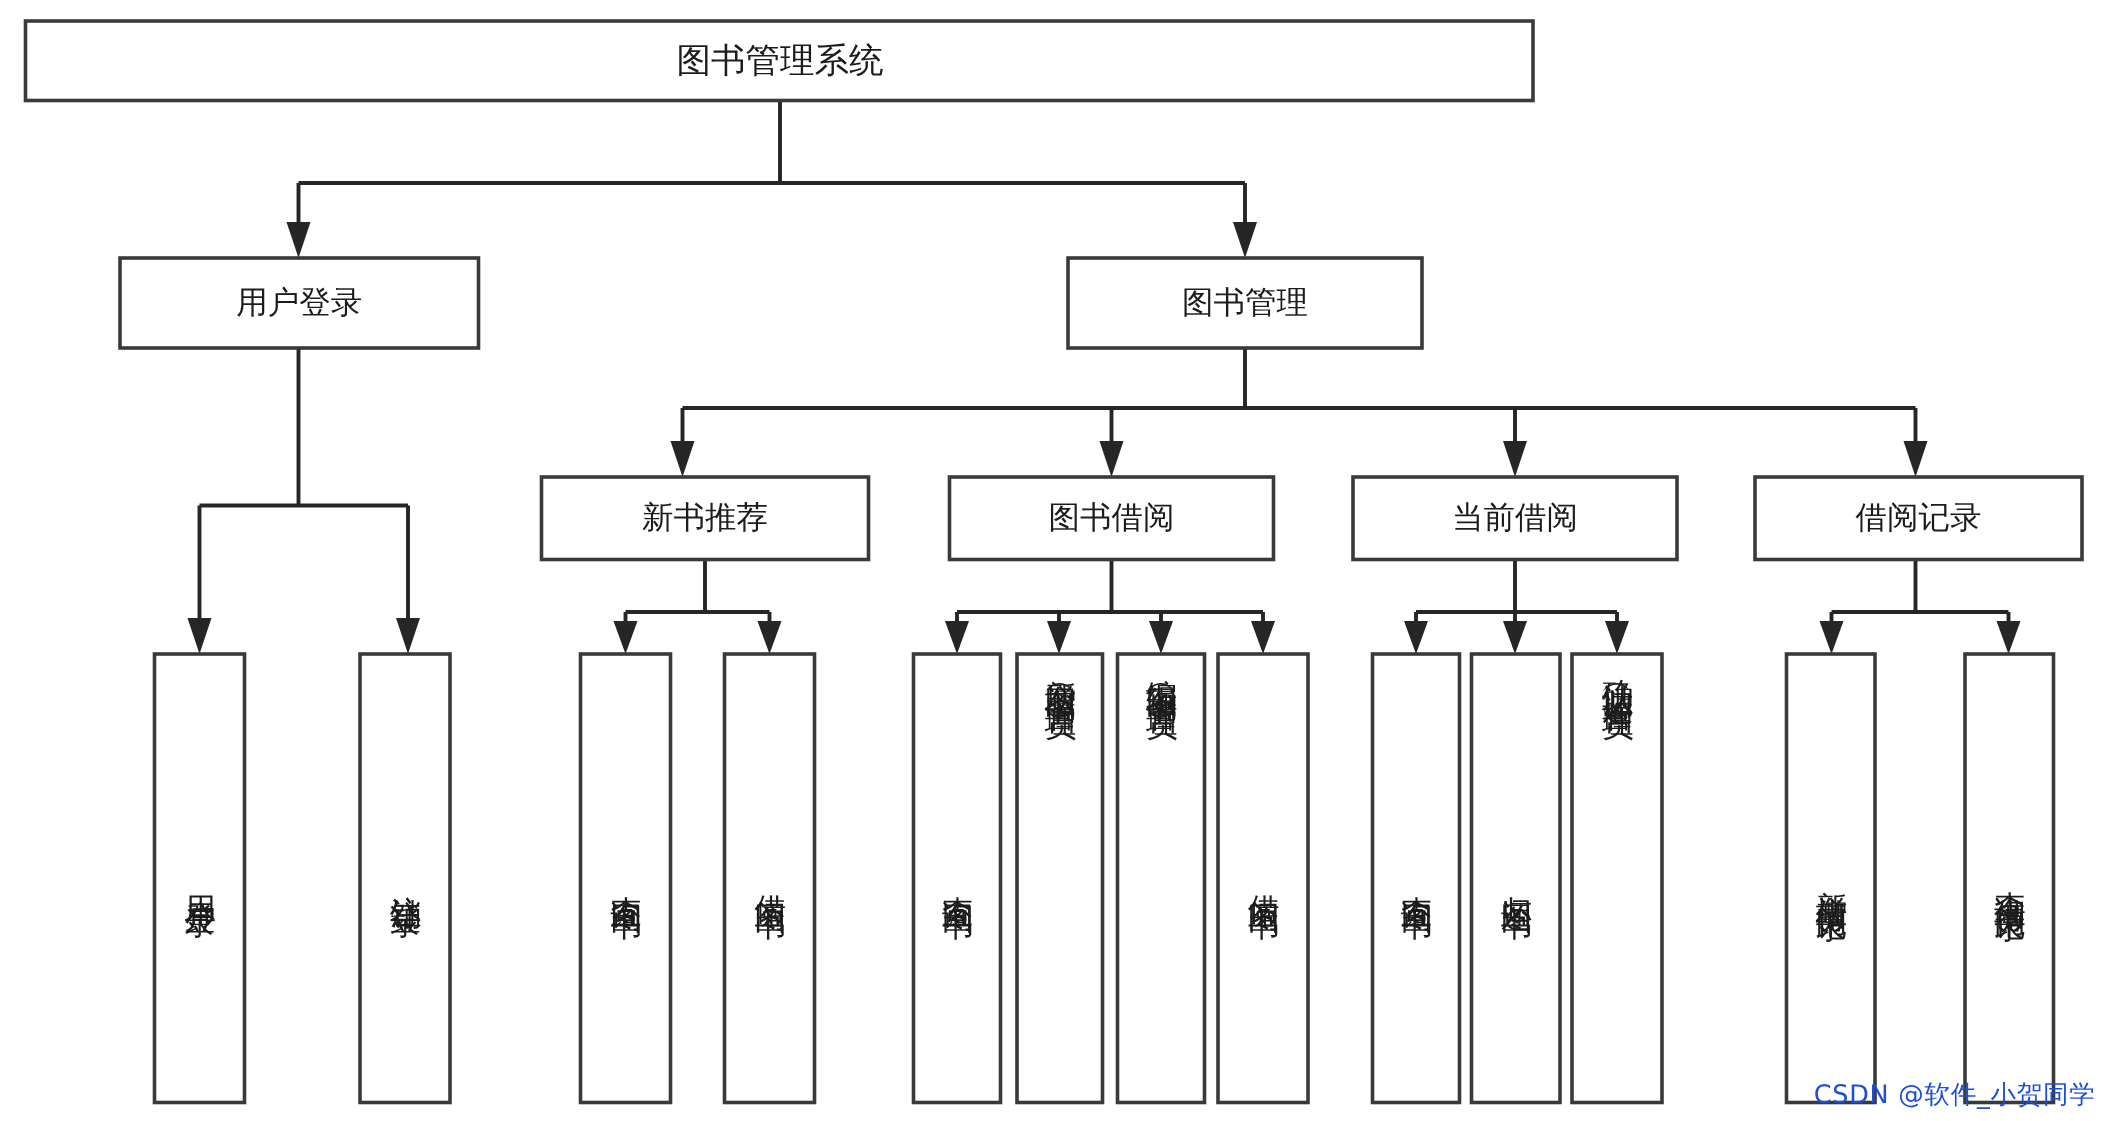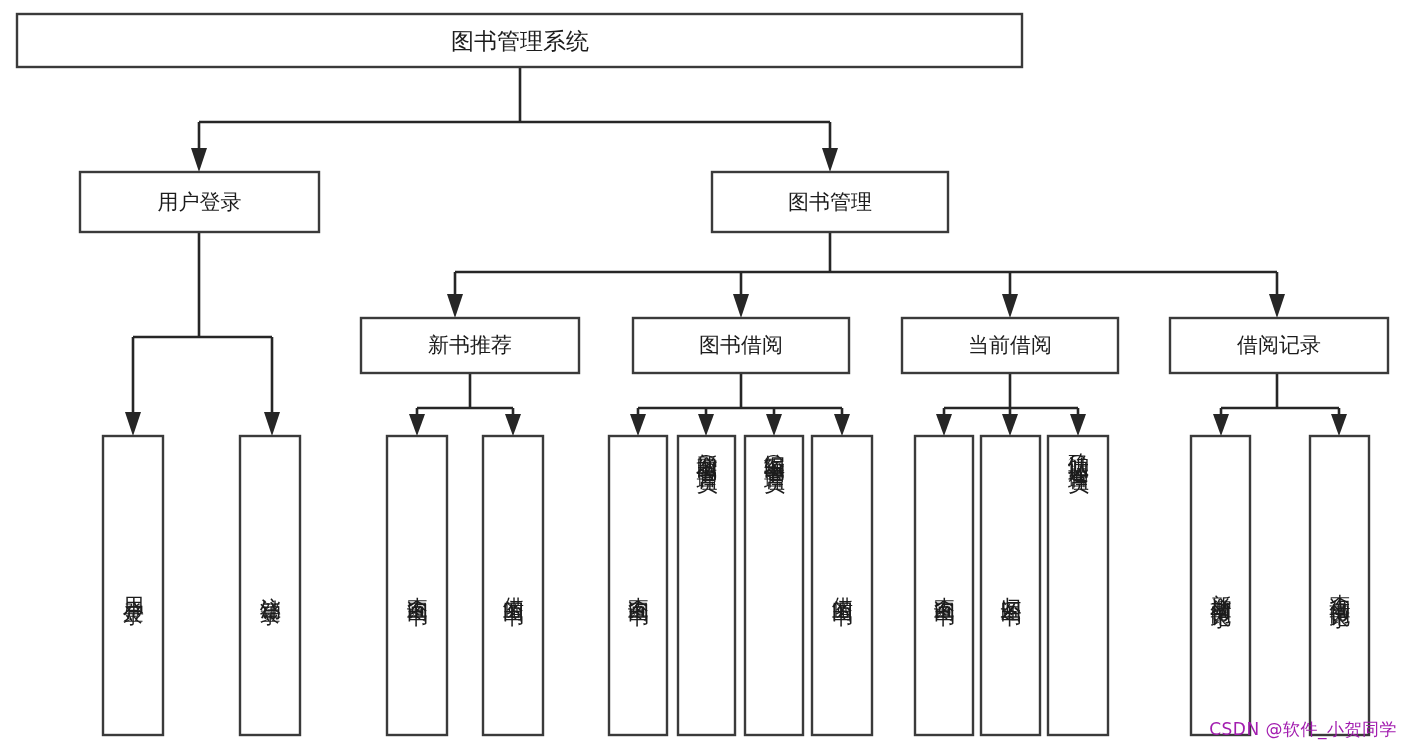--- a/index.html
+++ b/index.html
@@ -65,21 +65,21 @@
     align-items: center;
     justify-content: center;
     pointer-events: none;
   }
   .watermark {
     position: absolute;
     right: 8px;
     bottom: 6px;
     font-family: "DejaVu Sans", "Liberation Sans", sans-serif;
     font-size: 17px;
-    color: #a21caf;
+    color: #1d4ed8;
     letter-spacing: 0.5px;
     white-space: nowrap;
   }
 </style>
 </head>
 <body>
 
 <div id="diagram-root">
 
   <svg class="diagram-canvas" viewBox="0 0 1405 747">

